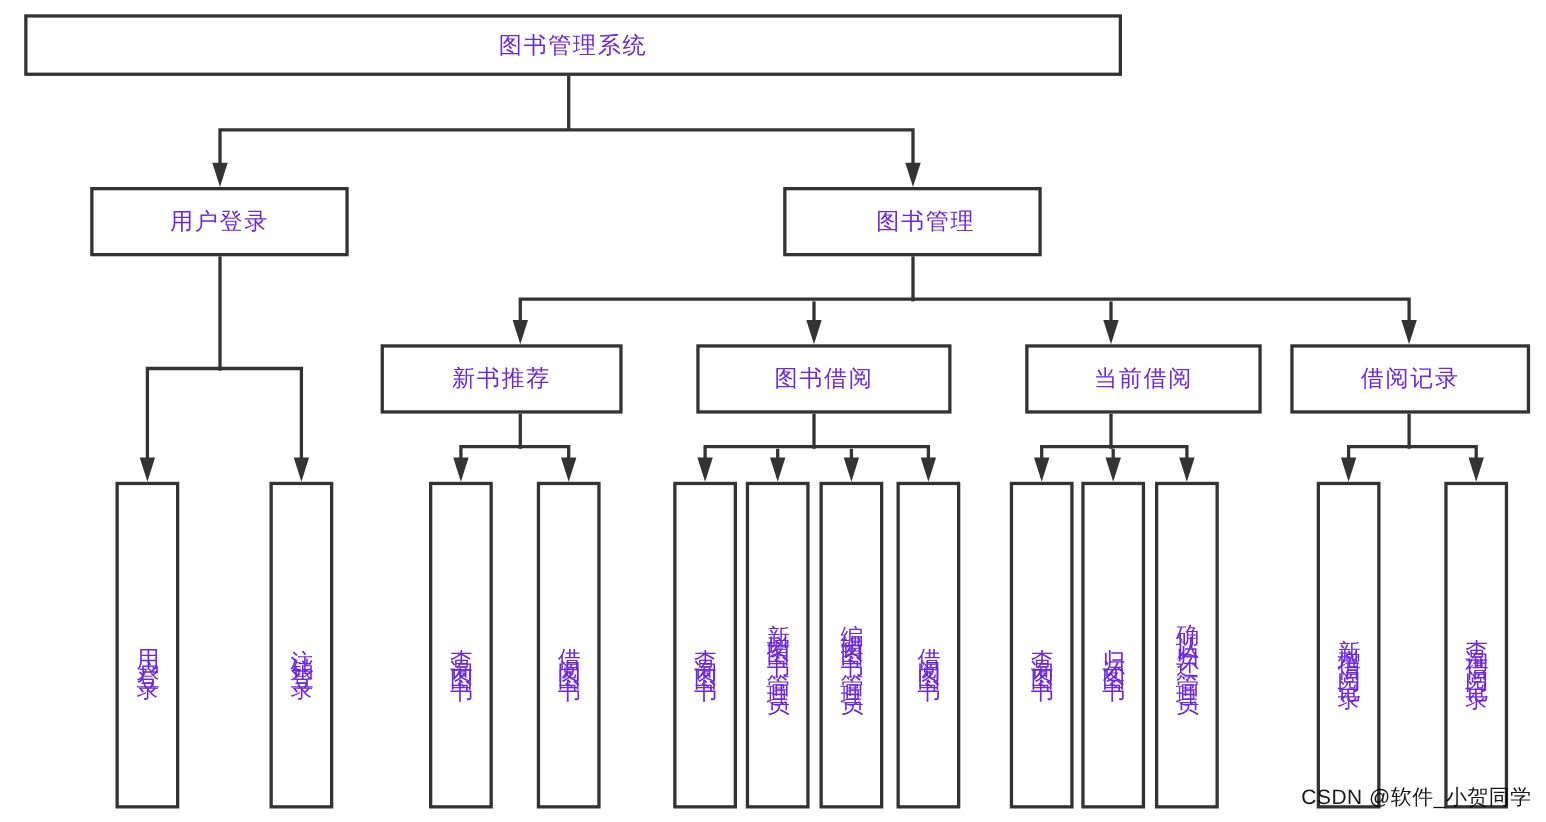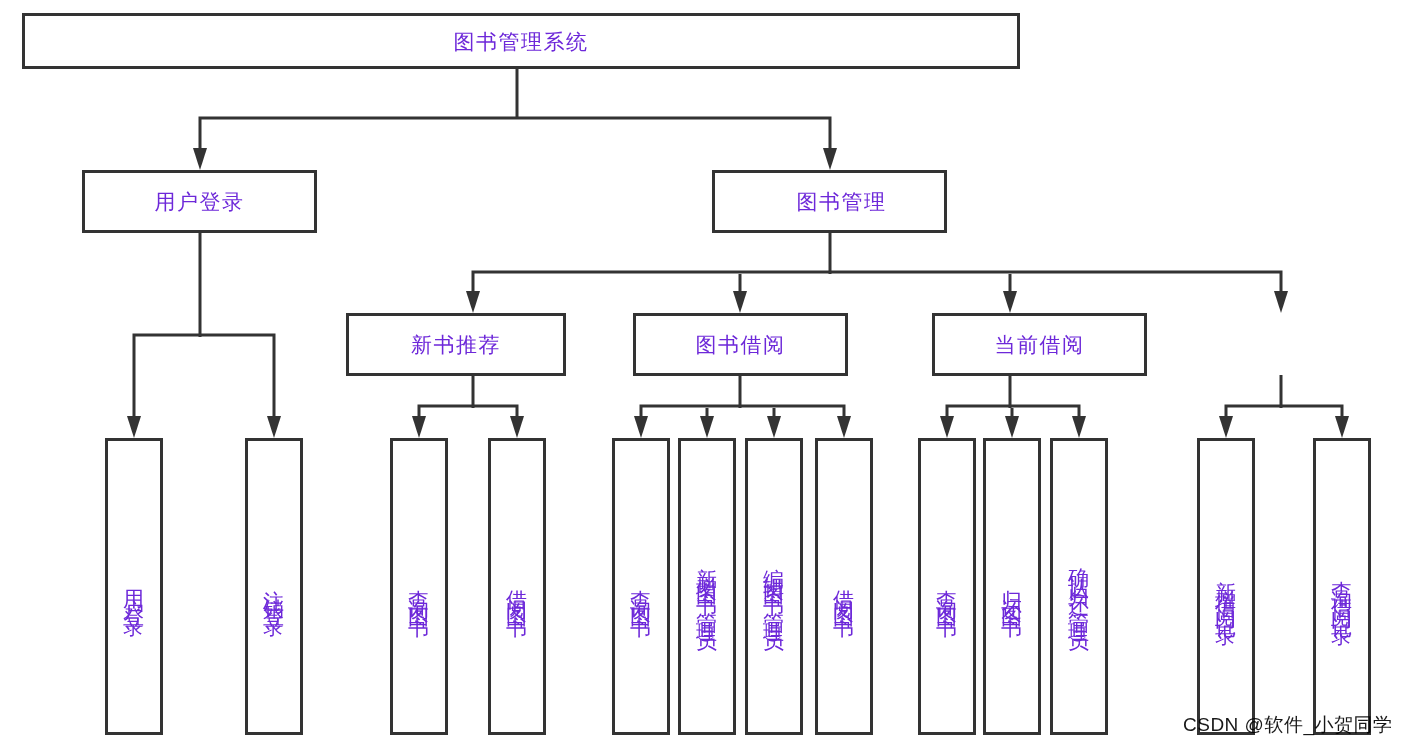--- a/index.html
+++ b/index.html
@@ -37,21 +37,21 @@
     letter-spacing:9px;
     padding-top:9px; 
   }
   
   .n-root{left:22px;top:13px;width:998px;height:56px;}
   
   .n-user-login{left:82px;top:170px;width:235px;height:63px;}
   .n-book-mgmt{left:712px;top:170px;width:235px;height:63px;padding-left:24px;}
   
   .n-newbook{left:346px;top:313px;width:220px;height:63px;}
-  .n-borrowing{left:633px;top:313px;width:215px;height:63px;}
+  .n-borrowing{left:633px;top:313px;width:232px;height:63px;}
   .n-current{left:932px;top:313px;width:215px;height:63px;}
   .n-records{left:1173px;top:313px;width:218px;height:63px;}
   
   .leaf{top:438px;width:58px;height:297px;}
   .l-1{left:105px;} .l-2{left:245px;}
   .l-3{left:390px;} .l-4{left:488px;}
   .l-5{left:612px;} .l-6{left:678px;} .l-7{left:745px;} .l-8{left:815px;}
   .l-9{left:918px;} .l-10{left:983px;} .l-11{left:1050px;}
   .l-12{left:1197px;} .l-13{left:1313px;}
   .watermark{
@@ -135,20 +135,23 @@
 
   <div class="node h n-newbook">
     <span>新书推荐</span>
   </div>
   <div class="node h n-borrowing">
     <span>图书借阅</span>
   </div>
   <div class="node h n-current">
     <span>当前借阅</span>
   </div>
+  <div class="node h n-records">
+    <span>借阅记录</span>
+  </div>
 
   <div class="node v leaf l-1">用户登录</div>
   <div class="node v leaf l-2">注销登录</div>
 
   <div class="node v leaf l-3">查询图书</div>
   <div class="node v leaf l-4">借阅图书</div>
 
   <div class="node v leaf l-5">查询图书</div>
   <div class="node v leaf l-6">新增图书（管理员）</div>
   <div class="node v leaf l-7">编辑图书（管理员）</div>

